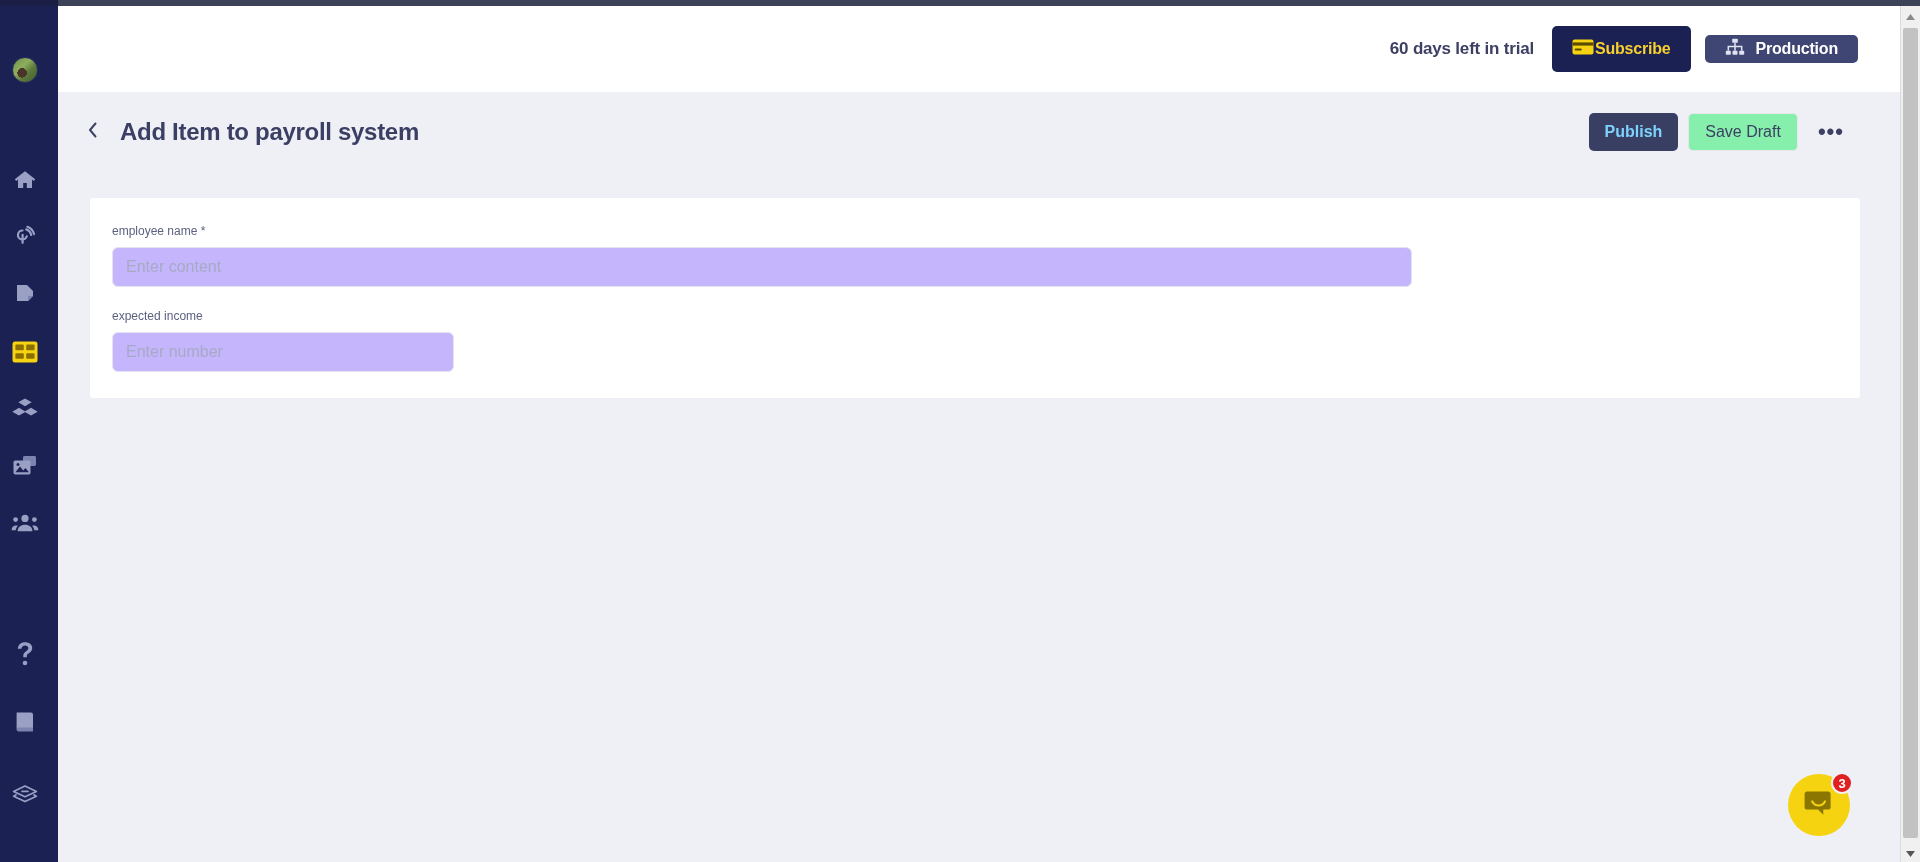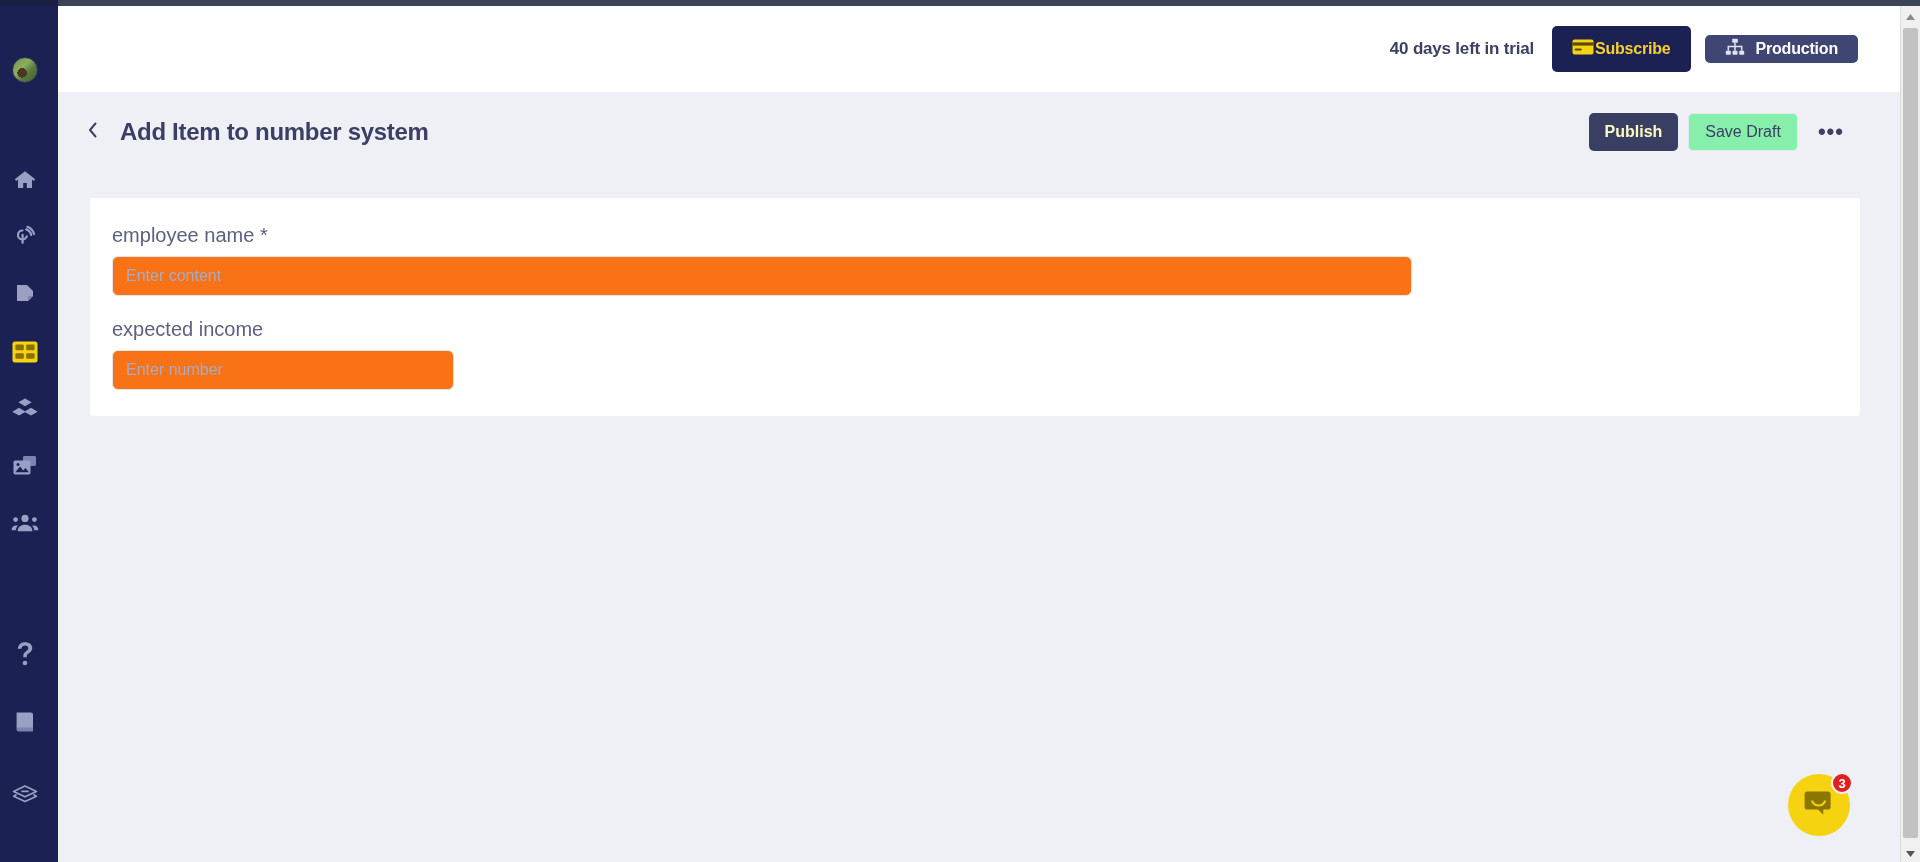--- a/index.html
+++ b/index.html
@@ -148,21 +148,21 @@
     letter-spacing: -0.3px;
   }
   .head-actions {
     margin-left: auto;
     display: flex;
     align-items: center;
     padding-right: 42px;
   }
   .btn-publish {
     background: #393f63;
-    color: #fef9c3;
+    color: #7dd3fc;
     font-size: 16px;
     font-weight: bold;
     border: none;
     border-radius: 5px;
     height: 38px;
     padding: 0 16px;
     cursor: pointer;
   }
   .btn-savedraft {
     background: #86efac;
@@ -194,32 +194,32 @@
     position: absolute;
     top: 192px; left: 32px;
     width: 1770px;
     background: #ffffff;
     border-radius: 3px;
     padding: 26px 22px 26px 22px;
   }
   .field { margin-bottom: 22px; }
   .field:last-child { margin-bottom: 0; }
   .field-label {
-    font-size: 20px;
+    font-size: 12px;
     color: #5d6180;
     margin-bottom: 9px;
     display: block;
   }
   .req-star { color: #5d6180; }
   .text-input {
     display: block;
     height: 40px;
     border: 1px solid #e2e4ee;
     border-radius: 6px;
-    background: #f97316;
+    background: #c4b5fd;
     font-size: 16px;
     color: #3d4063;
     padding: 0 13px;
     font-family: "Liberation Sans", sans-serif;
     outline: none;
   }
   .text-input::placeholder { color: #a7aac4; }
   .input-wide { width: 1300px; }
   .input-narrow { width: 342px; }
 
@@ -392,21 +392,21 @@
         <path d="M11 8.4h6" stroke-linecap="round"></path>
       </svg>
     </span>
   </div>
 
 </nav>
 
 <div class="main">
 
   <header class="topbar">
-    <span class="trial-text">40 days left in trial</span>
+    <span class="trial-text">60 days left in trial</span>
 
     <button class="btn-subscribe">
       <span>
         <svg width="22" height="16" viewBox="0 0 22 16">
           <rect x="0.5" y="0.5" width="21" height="15" rx="2" fill="#f5d311"></rect>
           <rect x="0.5" y="3.4" width="21" height="3.2" fill="#5d4b00"></rect>
           <rect x="2.6" y="9.4" width="7.2" height="2.2" rx="1" fill="#5d4b00"></rect>
         </svg>
       </span>
       <span>Subscribe</span>
@@ -427,21 +427,21 @@
   </header>
 
   <div class="page-head">
     <div class="back-arrow">
       <span>
         <svg width="14" height="20" viewBox="0 0 14 20" fill="none" stroke="#3d4063" stroke-width="2" stroke-linecap="round" stroke-linejoin="round">
           <path d="M9.5 3.5 4 10l5.5 6.5"></path>
         </svg>
       </span>
     </div>
-    <h1 class="page-title">Add Item to number system</h1>
+    <h1 class="page-title">Add Item to payroll system</h1>
 
     <div class="head-actions">
       <button class="btn-publish">Publish</button>
       <button class="btn-savedraft">Save Draft</button>
       <button class="btn-more">•••</button>
     </div>
   </div>
 
   <section class="card">
 

